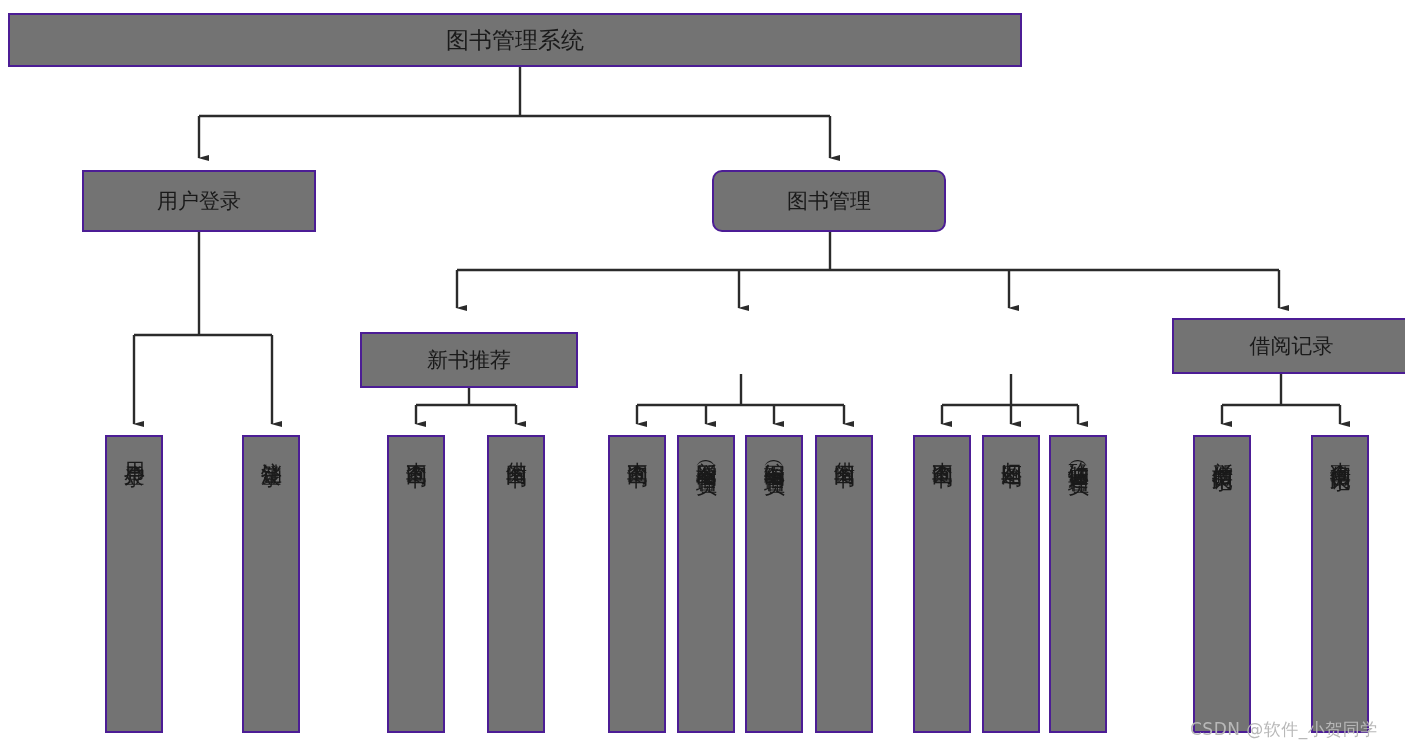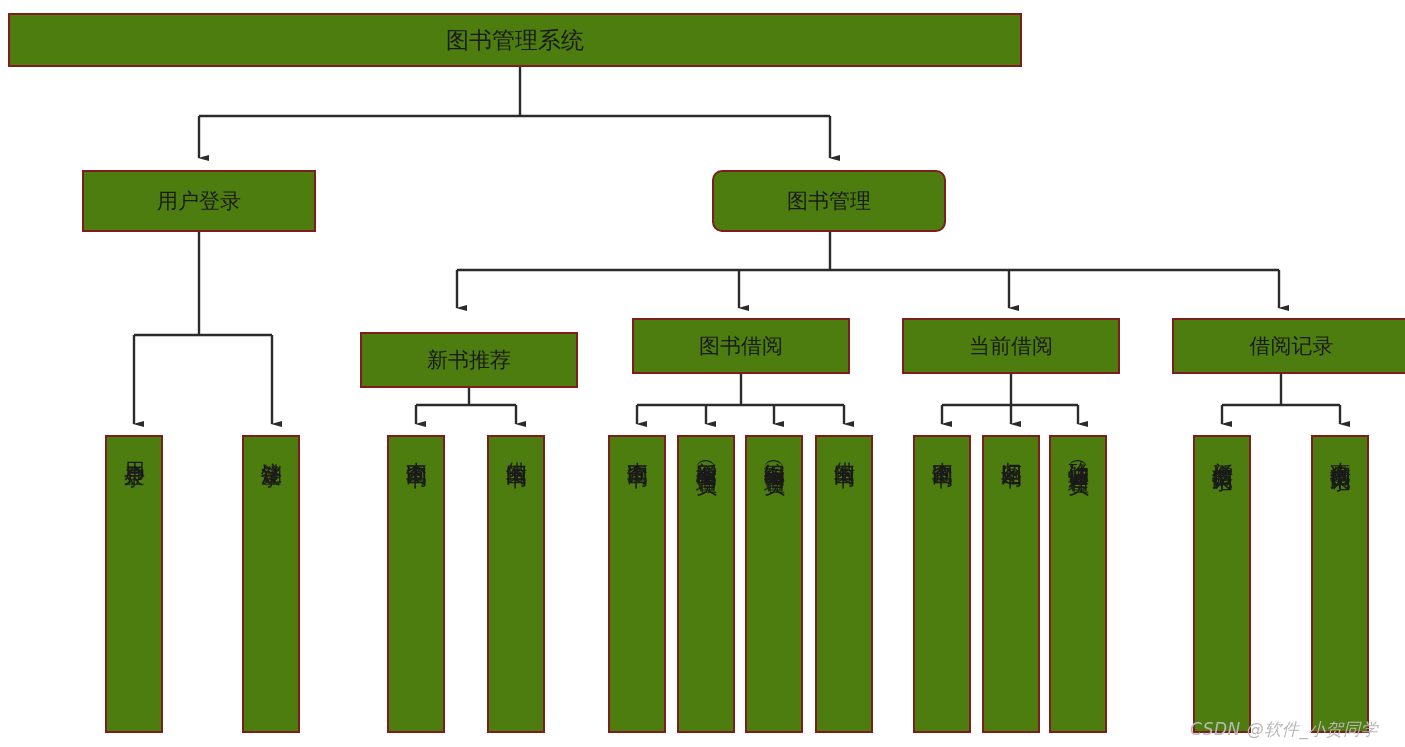--- a/index.html
+++ b/index.html
@@ -21,22 +21,22 @@
     position: absolute;
     left: 0;
     top: 0;
     width: 1405px;
     height: 747px;
     pointer-events: none;
   }
   .node {
     position: absolute;
     box-sizing: border-box;
-    background: #4d7c0f;
-    border: 2px solid #7f1d1d;
+    background: #737373;
+    border: 2px solid #4c1d95;
     display: flex;
     align-items: center;
     justify-content: center;
     color: #1a1a1a;
   }
   .node.root {
     font-size: 23px;
   }
   .node.lvl2 {
     font-size: 21px;
@@ -57,21 +57,20 @@
     line-height: 1;
     white-space: nowrap;
     display: block;
   }
   .watermark {
     position: absolute;
     font-size: 17px;
     color: #b8b8b8;
     white-space: nowrap;
     letter-spacing: 0.5px;
-    font-style: italic;
   }
 </style>
 </head>
 <body>
 
 <div id="canvas">
 
   <svg class="wires" viewBox="0 0 1405 747" xmlns="http://www.w3.org/2000/svg">
     <defs>
       <marker id="arrow" markerWidth="10" markerHeight="12" refX="3" refY="10" orient="auto" markerUnits="userSpaceOnUse">
@@ -129,26 +128,20 @@
   <div class="node lvl2" style="left:82px; top:170px; width:234px; height:62px;">
     <span>用户登录</span>
   </div>
   <div class="node lvl2" style="left:712px; top:170px; width:234px; height:62px;border-radius:10px;">
     <span>图书管理</span>
   </div>
 
   <div class="node lvl3" style="left:360px; top:332px; width:218px; height:56px;">
     <span>新书推荐</span>
   </div>
-  <div class="node lvl3" style="left:632px; top:318px; width:218px; height:56px;">
-    <span>图书借阅</span>
-  </div>
-  <div class="node lvl3" style="left:902px; top:318px; width:218px; height:56px;">
-    <span>当前借阅</span>
-  </div>
   <div class="node lvl3" style="left:1172px; top:318px; width:239px; height:56px;">
     <span>借阅记录</span>
   </div>
 
   <div class="node leaf" style="left:105px; top:435px; width:58px; height:298px;">
     <span class="vtext">用户登录</span>
   </div>
   <div class="node leaf" style="left:242px; top:435px; width:58px; height:298px;">
     <span class="vtext">注销登录</span>
   </div>

